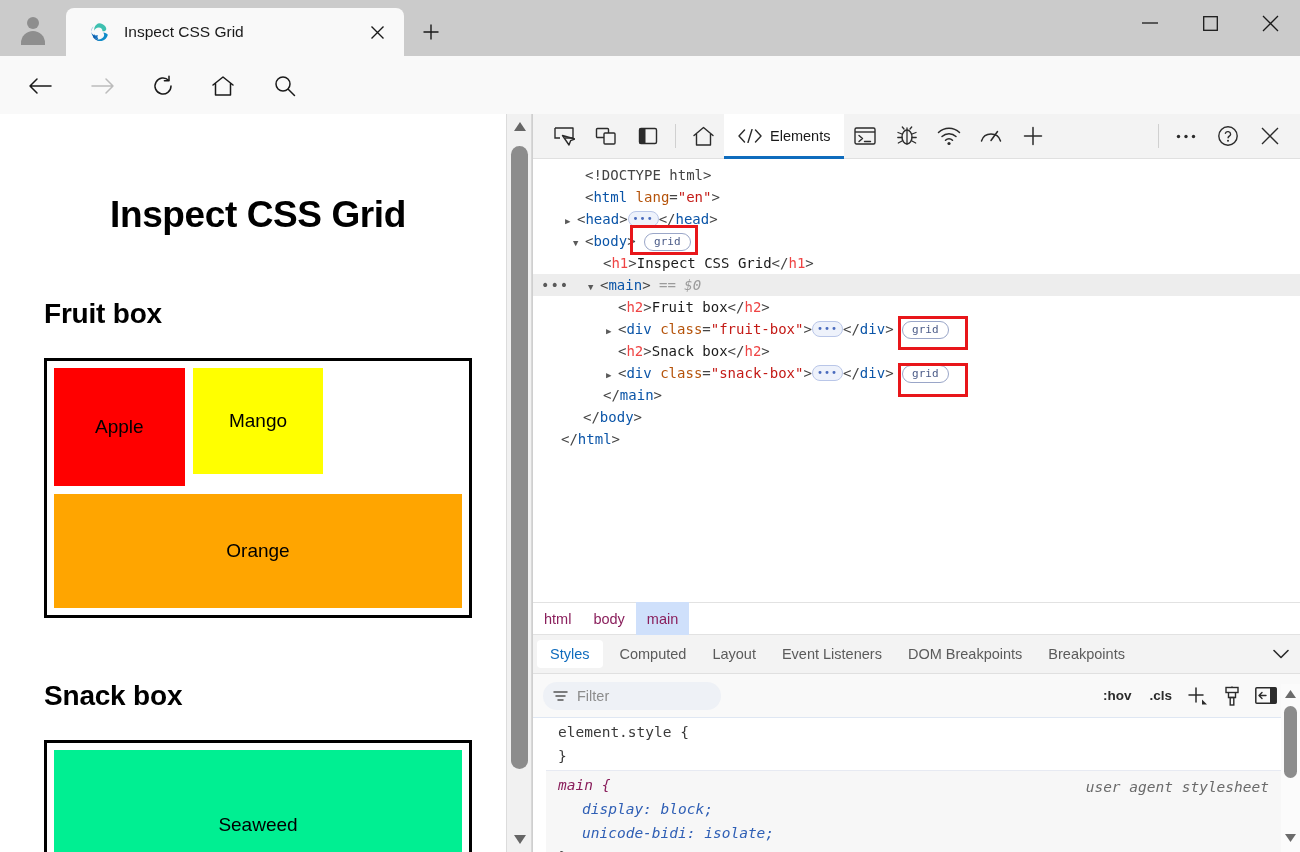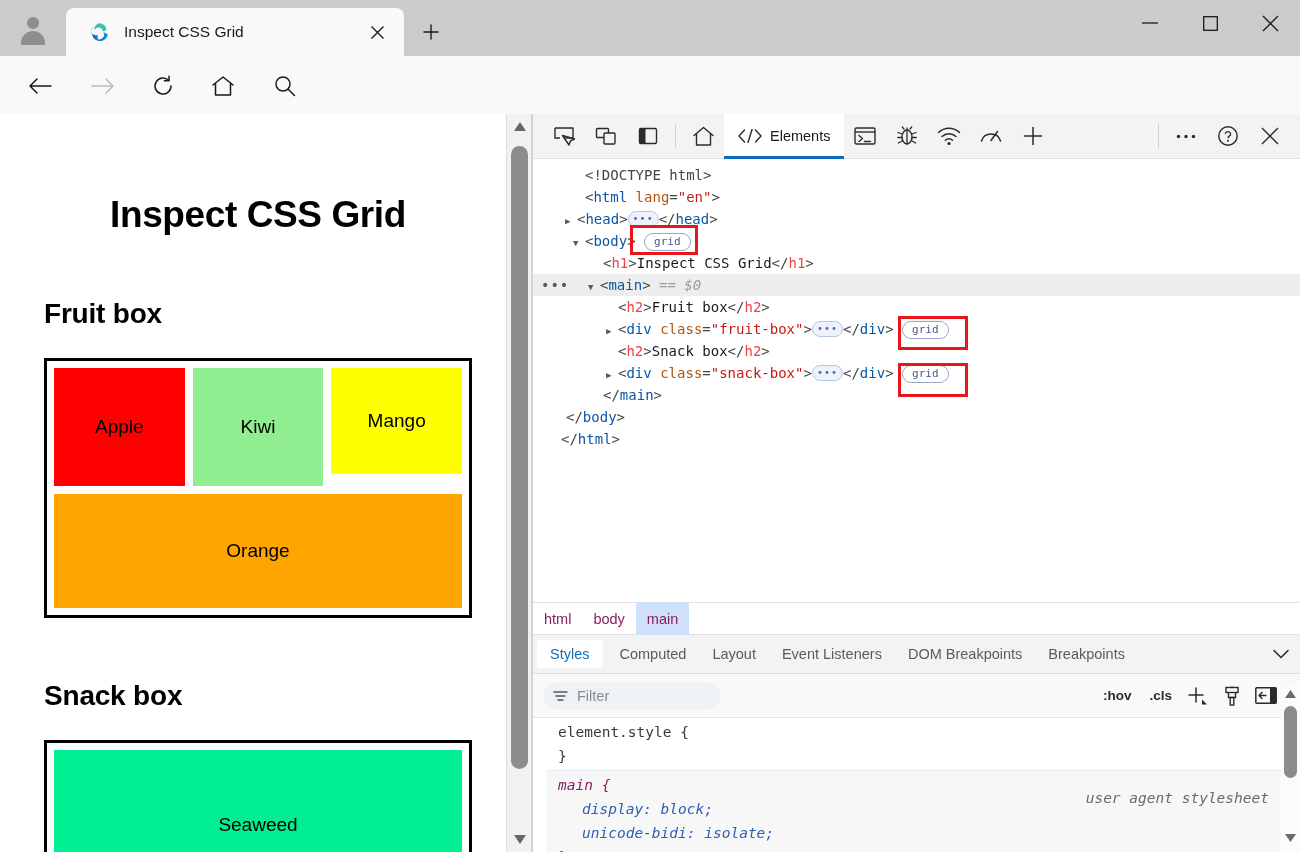--- a/index.html
+++ b/index.html
@@ -224,21 +224,21 @@
   .rules {
     position: absolute; left: 0; top: 604px; width: 750px; height: 134px;
     background: #ffffff; overflow: hidden;
     font-family: "DejaVu Sans Mono", monospace; font-size: 14.5px; line-height: 24px; padding-left: 13px;
   }
   .rule { position: relative; padding: 2px 12px; }
   .rule.ua { background: #f7f7f7; border-top: 1px solid #e7eaf2; border-bottom: 1px solid #e7eaf2; font-style: italic; }
   .sel-name { color: #8a1f5c; }
   .prop { color: #2f5fb5; }
   .decl { padding-left: 24px; }
-  .ua-label { position: absolute; right: 14px; top: 15px; color: #6b6b6b; font-style: italic; }
+  .ua-label { position: absolute; right: 14px; top: 4px; color: #6b6b6b; font-style: italic; }
   .rule-plain { color: #3a3a3a; }
 
   
   .dt-scroll {
     position: absolute; right: 0; top: 570px; width: 19px; height: 168px;
     background: #fbfbfb;
   }
   .dts-arrow { position: absolute; left: 0; width: 19px; height: 16px; display: flex; align-items: center; justify-content: center; }
   .dts-arrow.up { top: 2px; }
   .dts-arrow.down { bottom: 6px; }
@@ -355,21 +355,20 @@
 
   <div class="content">
 
     <div class="page">
       <div class="page-inner">
         <div class="h1">Inspect CSS Grid</div>
 
         <div class="h2">Fruit box</div>
         <div class="grid-box fruit-box">
           <div class="cell cell-apple" style="background:#ff0000">Apple</div>
-          <div class="cell cell-kiwi" style="background:#90ee90">Kiwi</div>
           <div class="cell cell-mango" style="background:#ffff00">Mango</div>
           <div class="cell cell-orange" style="background:#ffa500">Orange</div>
         </div>
 
         <div class="h2">Snack box</div>
         <div class="grid-box snack-box">
           <div class="cell cell-seaweed" style="background:#00ef92">Seaweed</div>
         </div>
       </div>
     </div>
@@ -522,21 +521,21 @@
           <span class="punc">&lt;</span><span class="tagr">h2</span><span class="punc">&gt;</span><span class="txt">Snack box</span><span class="punc">&lt;/</span><span class="tagr">h2</span><span class="punc">&gt;</span>
         </div>
 
         <div class="dom-row" style="padding-left:73px">
           <span class="tri">▶</span><span class="punc">&lt;</span><span class="tag">div</span> <span class="attr">class</span><span class="punc">=</span><span class="val">"snack-box"</span><span class="punc">&gt;</span><span class="ellipsis-pill">•••</span><span class="punc">&lt;/</span><span class="tag">div</span><span class="punc">&gt;</span>&nbsp;<span class="grid-badge">grid</span>
         </div>
 
         <div class="dom-row" style="padding-left:70px">
           <span class="punc">&lt;/</span><span class="tag">main</span><span class="punc">&gt;</span>
         </div>
-        <div class="dom-row" style="padding-left:33px">
+        <div class="dom-row" style="padding-left:50px">
           <span class="punc">&lt;/</span><span class="tag">body</span><span class="punc">&gt;</span>
         </div>
         <div class="dom-row" style="padding-left:28px">
           <span class="punc">&lt;/</span><span class="tag">html</span><span class="punc">&gt;</span>
         </div>
 
         <div class="hl-box" style="left:97px; top:66px; width:68px; height:30px;"></div>
         <div class="hl-box" style="left:365px; top:157px; width:70px; height:34px;"></div>
         <div class="hl-box" style="left:365px; top:204px; width:70px; height:34px;"></div>
       </div>

